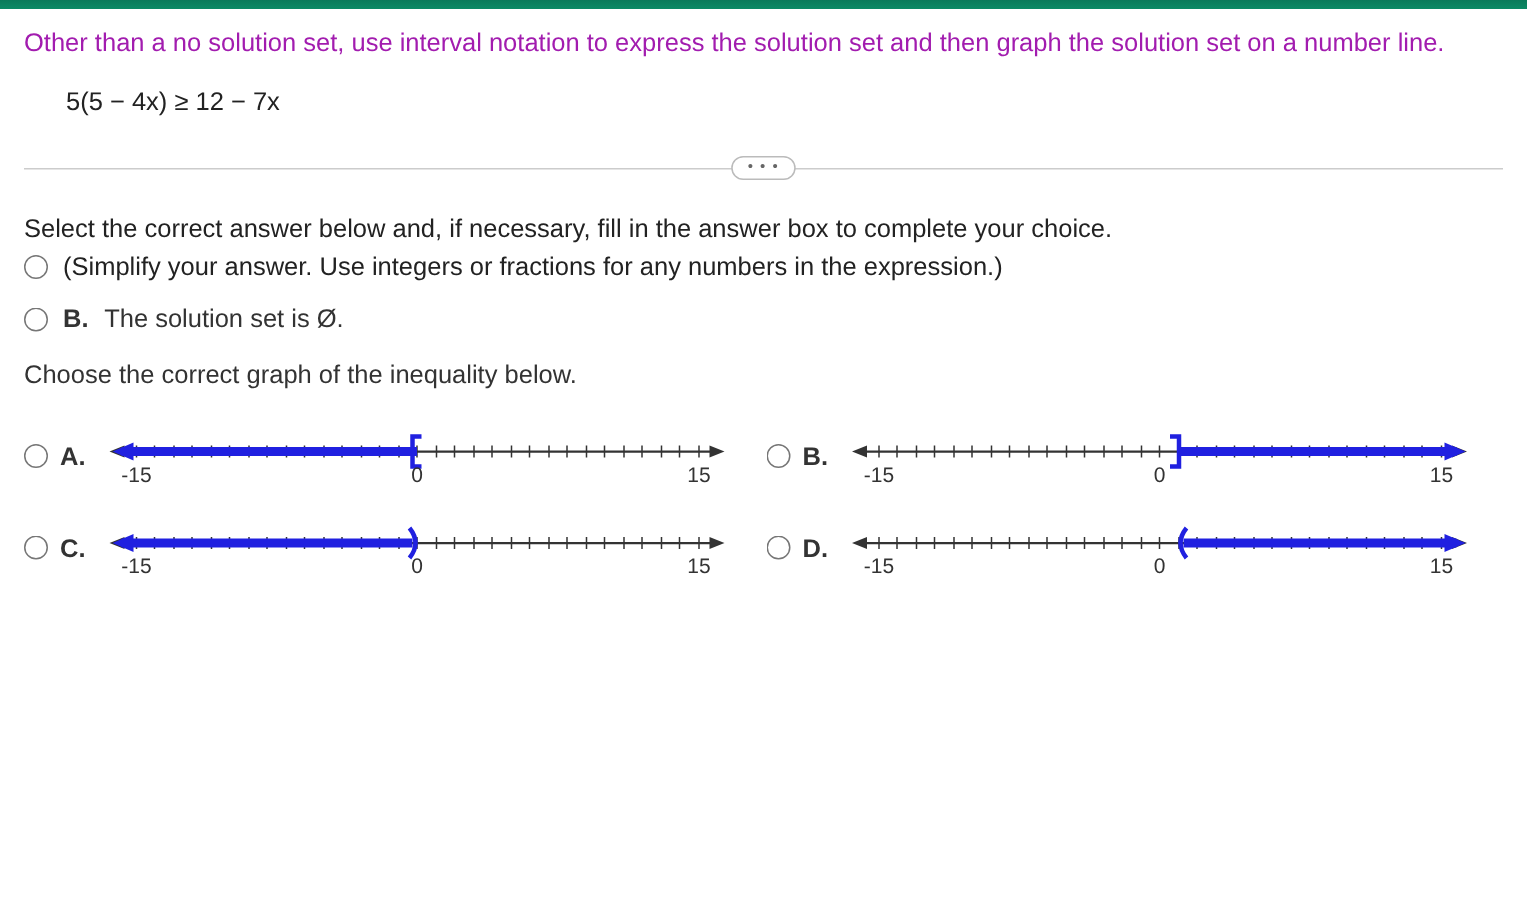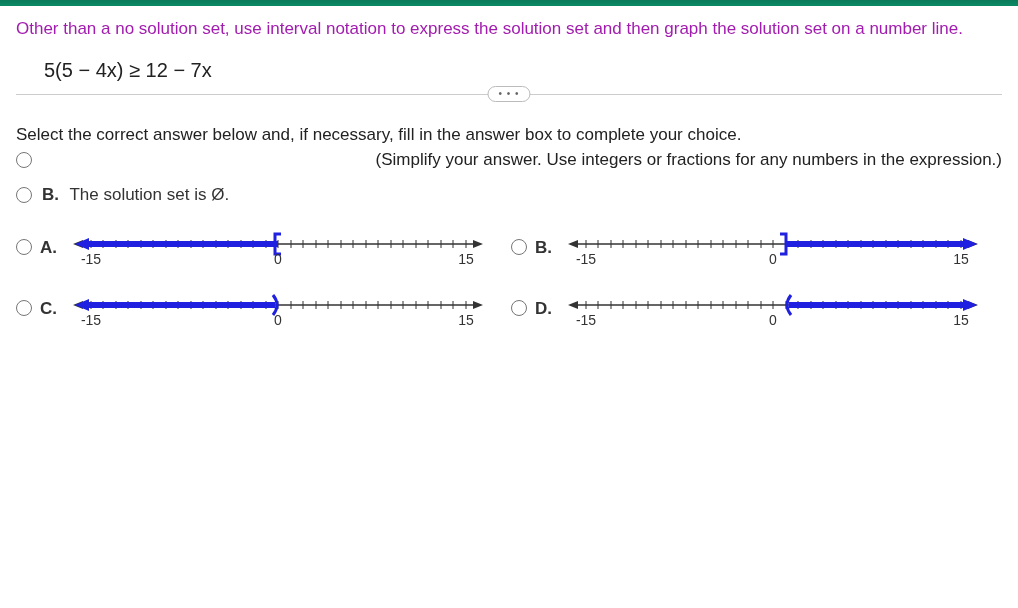--- a/index.html
+++ b/index.html
@@ -21,40 +21,40 @@
       font-size: 17px;
       line-height: 1.35;
     }
     .top-edge {
       position: absolute;
       top: 0; left: 0; right: 0;
       height: 6px;
       background: linear-gradient(#0a7a5a, #0c8a65);
     }
     .question-text { margin-top: 8px; margin-bottom: 16px; color: #a21caf; }
-    .inequality { margin-left: 28px; font-size: 20px; color: #222; }
+    .inequality { margin-left: 28px; margin-bottom: 22px; font-size: 17px; color: #222; }
     .divider-wrap { position: relative; height: 20px; margin-bottom: 20px; }
     .divider-line { position: absolute; top: 50%; left: 0; right: 0; border-top: 1px solid #ccc; }
     .divider-pill {
       position: absolute; left: 50%; top: 50%; transform: translate(-50%, -50%);
       background: #fff; border: 1px solid #bbb; border-radius: 10px;
       padding: 0 10px; height: 16px; display: flex; align-items: center;
       font-size: 10px; color: #666; letter-spacing: 1px; cursor: pointer;
     }
     .instruction { margin-bottom: 2px; color: #222; }
     .choice-row { display: flex; align-items: flex-start; margin-bottom: 12px; }
     .choice-row .radio { margin-top: 3px; margin-right: 10px; flex-shrink: 0; }
     .choice-letter { font-weight: bold; margin-right: 6px; }
     .choice-body { flex: 1; }
     .answer-box {
       display: inline-block; width: 28px; height: 20px;
       background: #d9e6f2; border: 1px solid #aac; vertical-align: middle;
       margin: 0 2px;
     }
-    .sub-instruction { color: #222; text-align: right; }
+    .sub-instruction { color: #222; }
     .graph-prompt { margin-top: 14px; margin-bottom: 14px; }
     .graph-grid { display: grid; grid-template-columns: 1fr 1fr; column-gap: 12px; row-gap: 6px; padding-right: 8px; }
     .graph-option { display: flex; align-items: flex-start; }
     .graph-option .radio { margin-top: 20px; margin-right: 8px; flex-shrink: 0; }
     .graph-option .choice-letter { margin-top: 18px; font-weight: bold; }
     .graph-svg-wrap { flex: 1; }
     input[type="radio"] {
       width: 16px; height: 16px; cursor: pointer;
     }
     svg { display: block; }
@@ -84,20 +84,21 @@
   </div>
 
   <div class="choice-row">
     <input type="radio" name="ans" class="radio" style="">
     <div class="choice-body">
       <span class="choice-letter">B.</span>
       <span>The solution set is Ø.</span>
     </div>
   </div>
 
+  <div class="graph-prompt">Choose the correct graph of the inequality below.</div>
 
   <div class="graph-grid">
     <div class="graph-option">
       <input type="radio" name="graph" class="radio" style="">
       <span class="choice-letter">A.</span>
       <div class="graph-svg-wrap">
         <svg width="430" height="55" viewBox="0 0 430 55">
           <line x1="15" y1="25" x2="415" y2="25" stroke="#333" stroke-width="1.5"></line>
           <polygon points="10,25 20,21 20,29" fill="#333"></polygon>
           <polygon points="420,25 410,21 410,29" fill="#333"></polygon>

